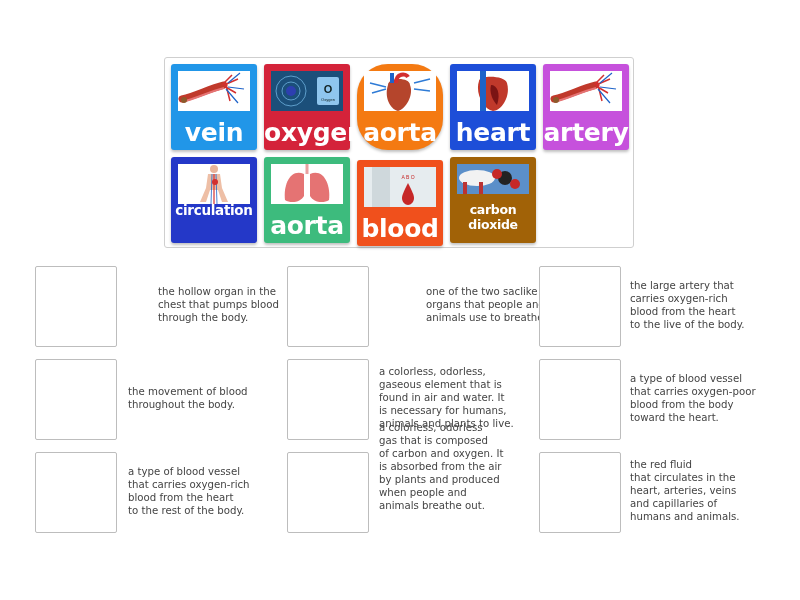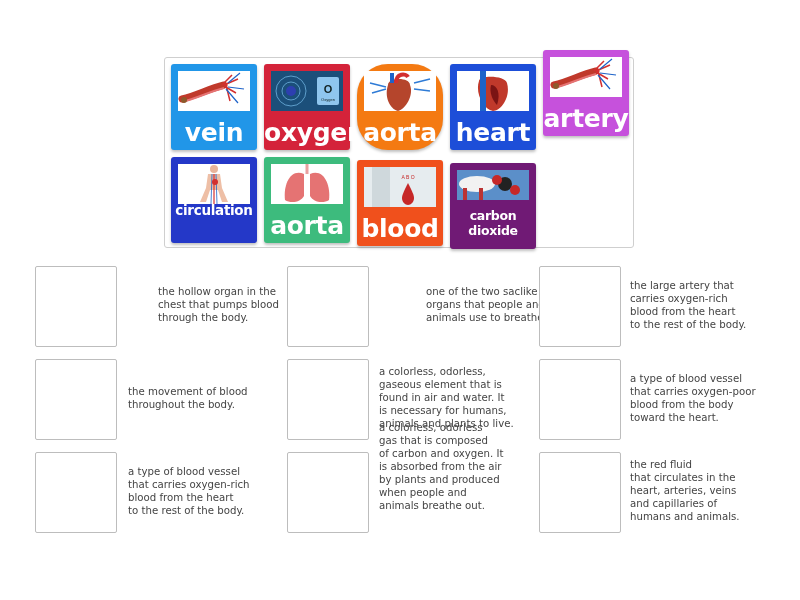--- a/index.html
+++ b/index.html
@@ -91,21 +91,21 @@
     <svg viewBox="0 0 72 40">
         <rect width="72" height="40" fill="#fff"></rect>
       <path d="M22 10 C22 4 48 4 50 12 C54 26 44 40 36 40 C26 38 18 22 22 10Z" fill="#c0392b"></path>
       <path d="M26 0 L26 40" stroke="#1e63c9" stroke-width="6"></path>
       <path d="M34 14 C40 14 44 22 40 34 C36 30 32 22 34 14Z" fill="#7b1414"></path>
       </svg>
   </div>
   <div class="lbl">heart</div>
 </div>
 
-<div class="card" style="left:543px;top:50px;background:#c651dc;padding-left:32px;">
+<div class="card" style="left:543px;top:64px;background:#c651dc;padding-left:32px;">
   <div class="pic">
     <svg viewBox="0 0 72 40">
         <rect width="72" height="40" fill="#fff"></rect>
       <path d="M4 28 C20 24 30 18 46 14" stroke="#c0392b" stroke-width="7" fill="none" stroke-linecap="round"></path>
       <path d="M4 31 C20 27 30 21 46 17" stroke="#e57373" stroke-width="2" fill="none"></path>
       <path d="M44 14 L54 4 M46 14 L60 8 M46 15 L58 22 M48 14 L52 30" stroke="#d32f2f" stroke-width="1.5" fill="none"></path>
       <path d="M50 12 L62 2 M50 16 L66 18 M48 18 L60 32" stroke="#1e63c9" stroke-width="1.2" fill="none"></path>
       <circle cx="6" cy="29" r="3" fill="#8d5a2b"></circle>
       </svg>
   </div>
@@ -143,21 +143,21 @@
     <svg viewBox="0 0 72 40">
         <rect width="72" height="40" fill="#e6ecef"></rect>
       <rect x="8" y="0" width="18" height="40" fill="#cfd8dc"></rect>
       <path d="M44 16 C40 24 38 28 38 31 C38 35 41 38 44 38 C47 38 50 35 50 31 C50 28 48 24 44 16Z" fill="#c62828"></path>
       <text x="44" y="12" font-size="5" text-anchor="middle" fill="#c62828">A B O</text>
       </svg>
   </div>
   <div class="lbl">blood</div>
 </div>
 
-<div class="card" style="left:450px;top:163px;background:#701a75;">
+<div class="card" style="left:450px;top:157px;background:#a16207;">
   <div class="pic" style="height:30px;">
     <svg viewBox="0 0 72 30" preserveAspectRatio="none">
         <rect width="72" height="30" fill="#5b8fc9"></rect>
       <ellipse cx="20" cy="14" rx="18" ry="8" fill="#f2f2f2"></ellipse>
       <rect x="6" y="18" width="4" height="12" fill="#b33"></rect>
         <rect x="22" y="18" width="4" height="12" fill="#b33"></rect>
       <circle cx="48" cy="14" r="7" fill="#222"></circle>
       <circle cx="40" cy="10" r="5" fill="#c62828"></circle>
       <circle cx="58" cy="20" r="5" fill="#c62828"></circle>
       </svg>
@@ -173,21 +173,21 @@
 
 <div class="slot" style="left:287px;top:266px;"></div>
 <div class="clue" style="left:378px;top:264px;margin-left:48px;">one of the two saclike
 organs that people and
 animals use to breathe.</div>
 
 <div class="slot" style="left:539px;top:266px;"></div>
 <div class="clue" style="left:630px;top:264px;">the large artery that
 carries oxygen-rich
 blood from the heart
-to the rest of the body.</div>
+to the live of the body.</div>
 
 <div class="slot" style="left:35px;top:359px;"></div>
 <div class="clue" style="left:128px;top:357px;">the movement of blood
 throughout the body.</div>
 
 <div class="slot" style="left:287px;top:359px;"></div>
 <div class="clue" style="left:379px;top:357px;">a colorless, odorless,
 gaseous element that is
 found in air and water. It
 is necessary for humans,

